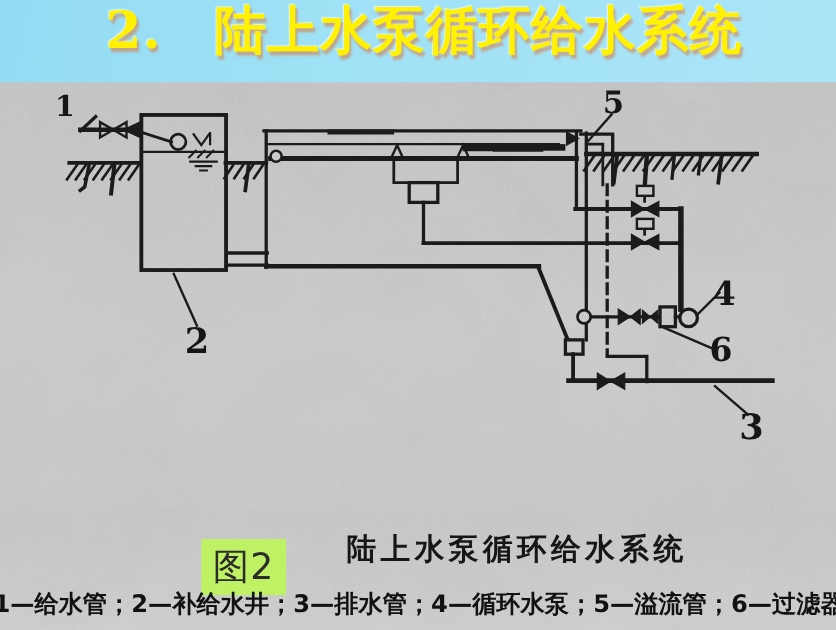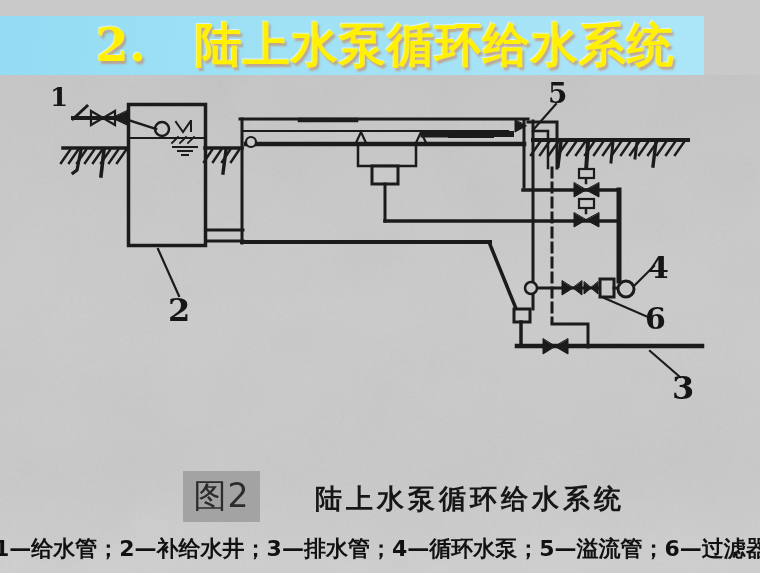--- a/index.html
+++ b/index.html
@@ -3,21 +3,21 @@
 <meta charset="utf-8">
 <style>
   html,body{margin:0;padding:0;background:#666;}
   #stage{
     position:relative;width:760px;height:573px;overflow:hidden;
     font-family:"DejaVu Sans","Liberation Sans",sans-serif;
     background:#c9c9c9;
   }
   
   .title-bar{
-    position:absolute;left:0;top:16px;width:704px;height:75px;
+    position:absolute;left:0;top:0;width:760px;height:75px;
     background:linear-gradient(100deg,#93dcf3 0%,#9fe1f5 40%,#abe5f8 100%);
   }
   .slide-title{
     position:absolute;left:96px;top:1px;
     font-family:"DejaVu Serif","Liberation Serif",serif;
     font-size:47px;font-weight:700;letter-spacing:1px;line-height:56px;
     color:#fff100;white-space:nowrap;
     text-shadow:2px 3px 2px rgba(216,118,64,.55),-1px -1px 1px rgba(255,255,255,.65);
   }
   
@@ -34,22 +34,22 @@
     font-weight:700;color:#161616;line-height:1;
   }
   .pl1{left:50px;top:84px;font-size:26px;}
   .pl2{left:168px;top:294px;font-size:32px;}
   .pl3{left:672px;top:372px;font-size:32px;}
   .pl4{left:648px;top:253px;font-size:30px;}
   .pl5{left:548px;top:80px;font-size:28px;}
   .pl6{left:645px;top:304px;font-size:30px;}
   
   .figure-tag-box{
-    position:absolute;left:183px;top:471px;width:77px;height:51px;
-    background:#a3a3a3;display:flex;align-items:center;justify-content:center;
+    position:absolute;left:183px;top:490px;width:77px;height:51px;
+    background:#bef264;display:flex;align-items:center;justify-content:center;
   }
   .figure-tag{
     font-size:33px;color:#2c2c2c;letter-spacing:1px;
     font-family:"DejaVu Sans","Liberation Sans",sans-serif;
   }
   .figure-caption{
     position:absolute;left:315px;top:481px;
     font-size:27px;font-weight:700;letter-spacing:4px;color:#161616;white-space:nowrap;
   }
   .legend-line{

